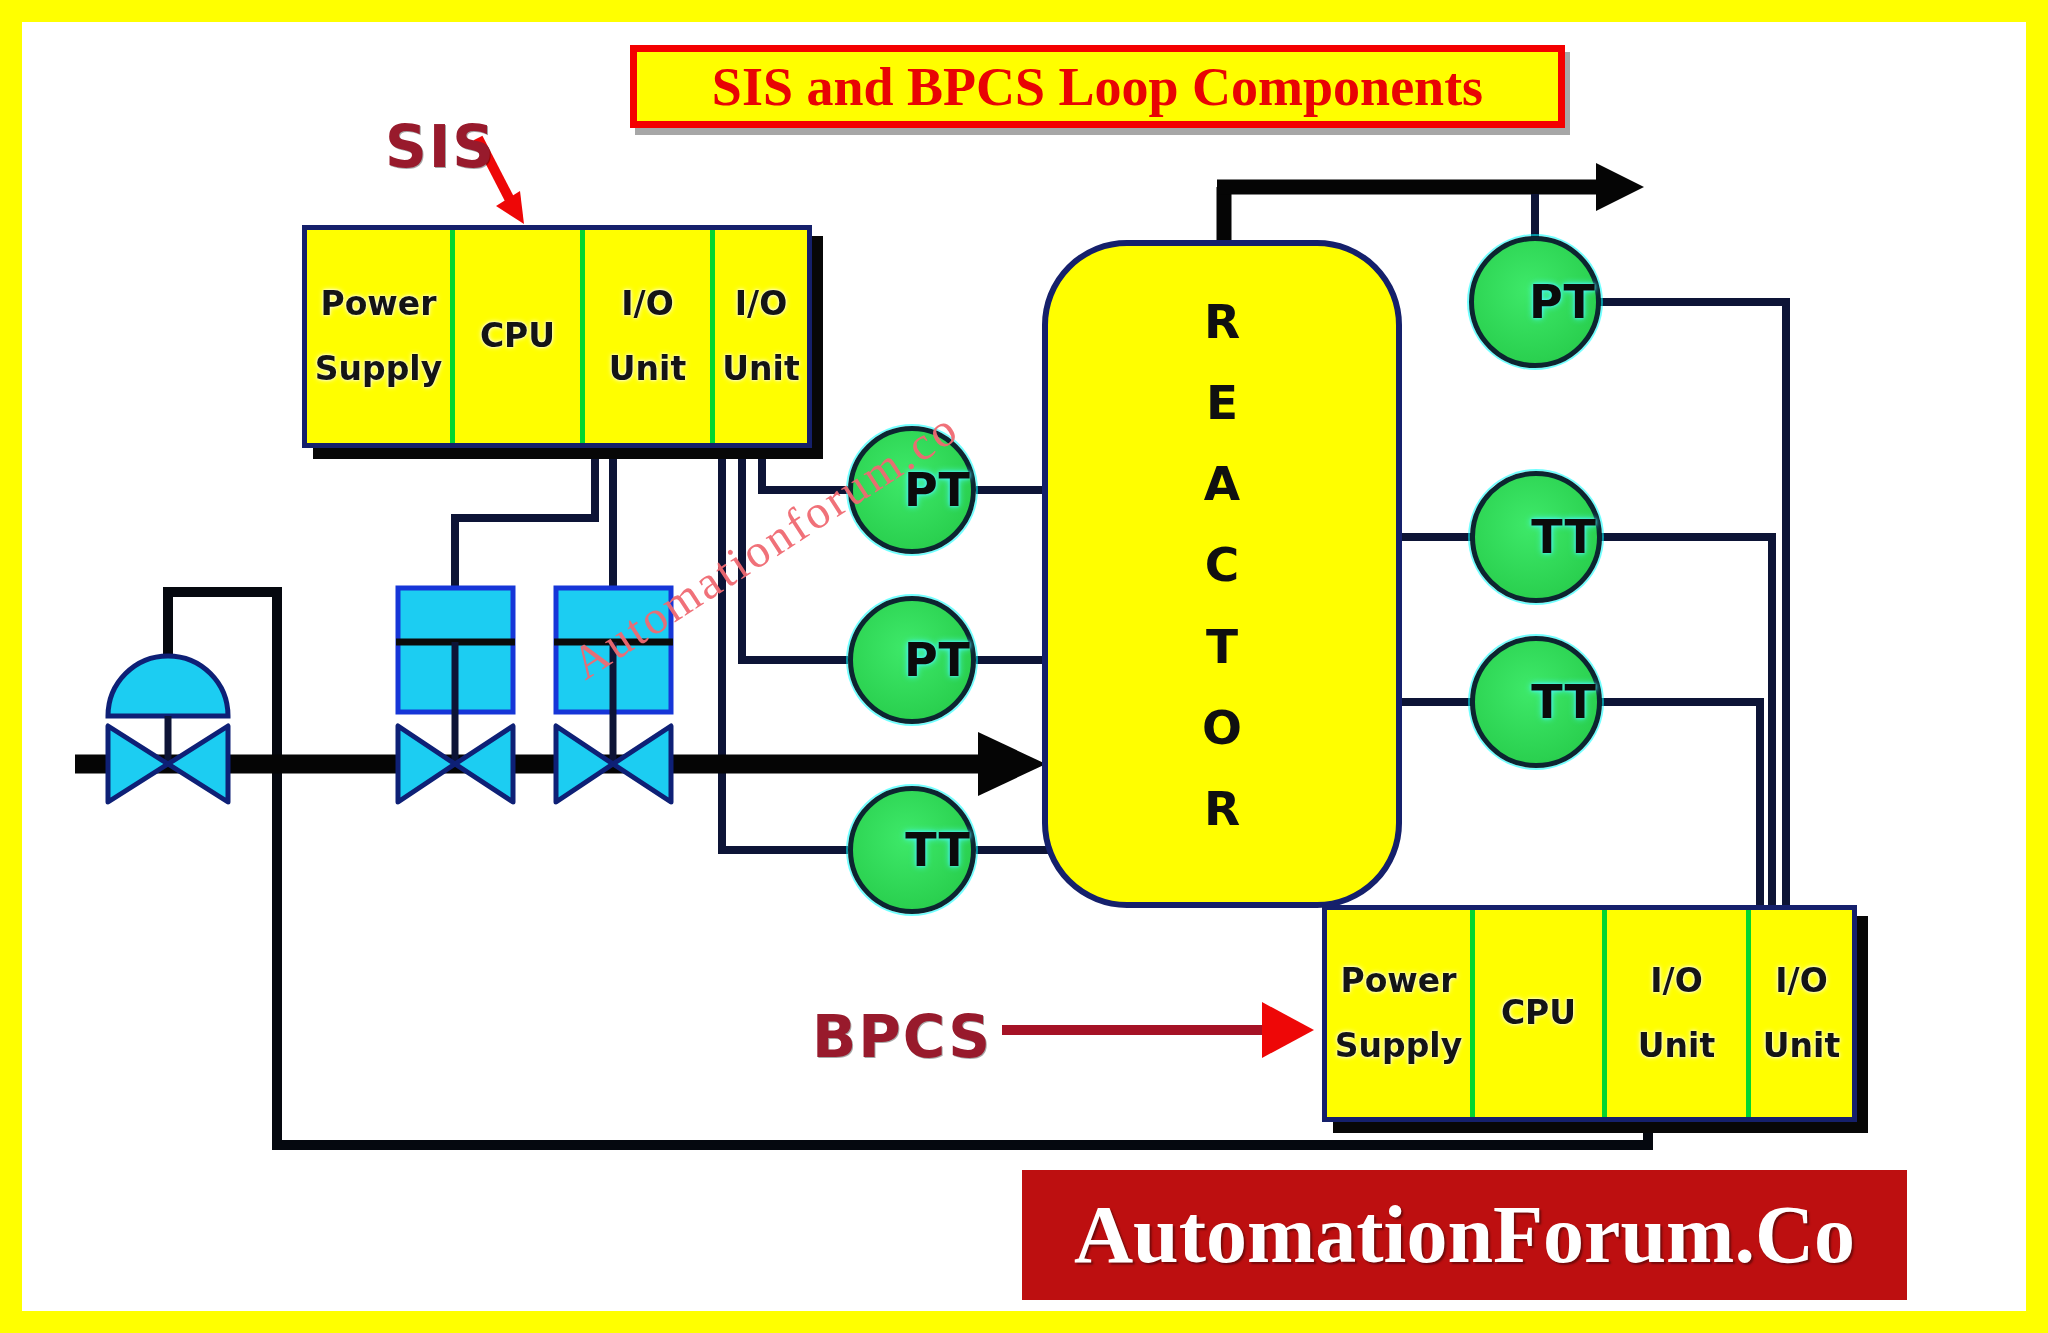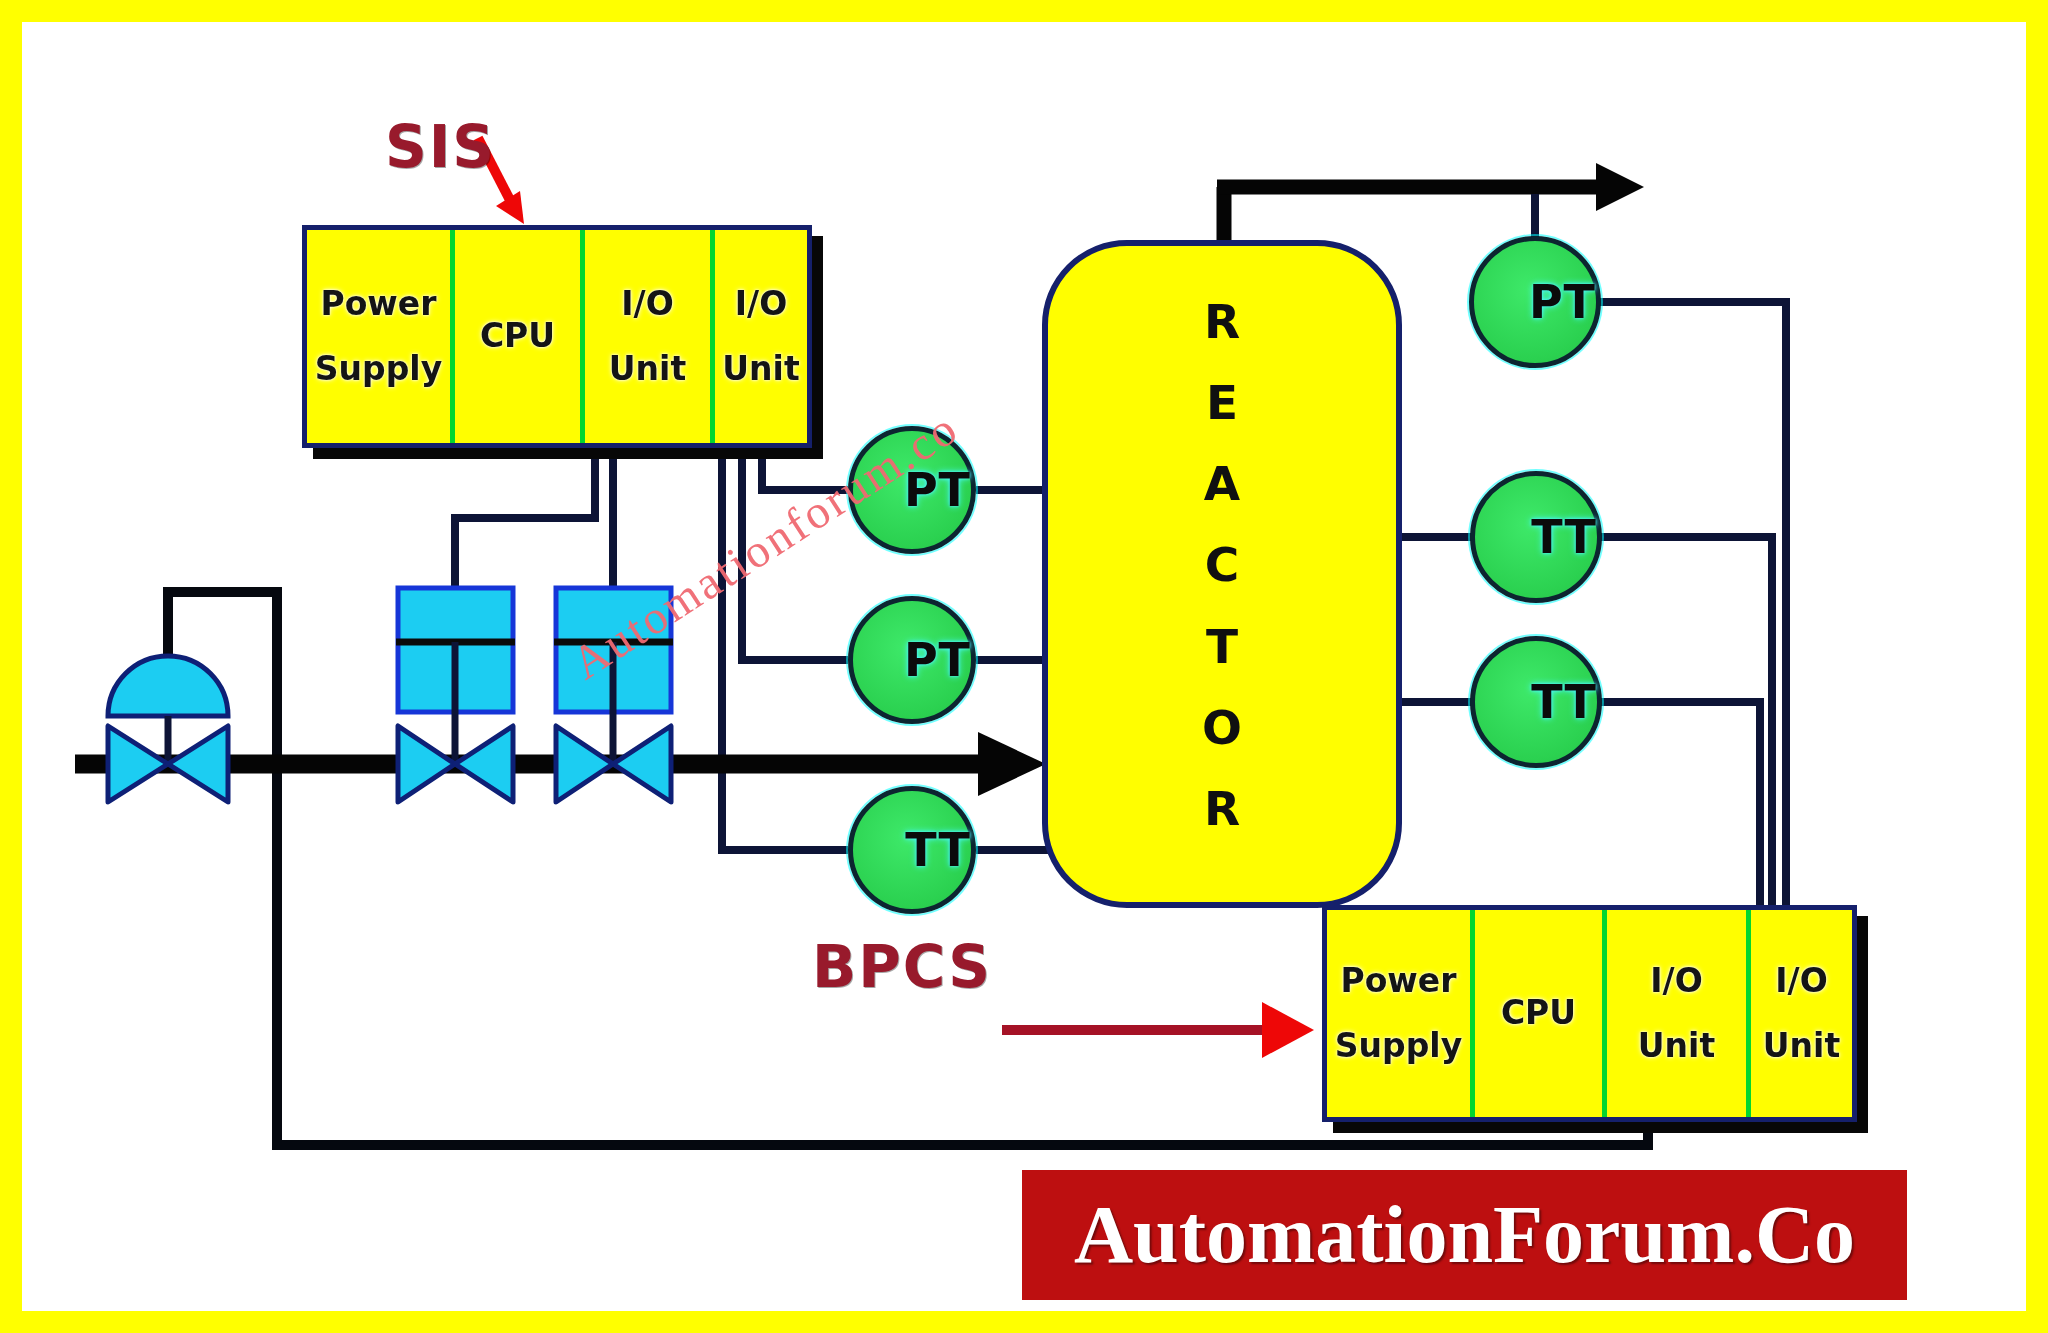--- a/index.html
+++ b/index.html
@@ -59,21 +59,21 @@
   }
   .inst-l{width:128px;height:128px;}
   .inst-r{width:132px;height:132px;}
 
   .sys-label{
     position:absolute;z-index:20;font-weight:bold;color:var(--label-dark-red,#981a2c);
     font-size:58px;letter-spacing:2px;line-height:1;
     text-shadow:1px 1px 0 rgba(0,0,0,.35);
   }
   .sis-label{left:385px;top:118px;}
-  .bpcs-label{left:812px;top:938px;}
+  .bpcs-label{left:812px;top:1008px;}
 
   .banner{
     position:absolute;left:1022px;top:1170px;width:885px;height:130px;z-index:45;
     background:var(--banner-bg,#bd0f10);display:flex;align-items:center;justify-content:center;
   }
   .banner span{
     font-family:"Liberation Serif","DejaVu Serif",serif;font-weight:bold;font-size:82px;
     color:var(--banner-text,#ffffff);white-space:nowrap;text-shadow:2px 2px 2px rgba(0,0,0,.4);
   }
 
@@ -134,20 +134,23 @@
     <polygon points="556,726 556,802 613,764" fill="#1ccdf2" stroke="#0e2076" stroke-width="5" stroke-linejoin="round"></polygon>
     <polygon points="671,726 671,802 613,764" fill="#1ccdf2" stroke="#0e2076" stroke-width="5" stroke-linejoin="round"></polygon>
 
     <path d="M478 138 L512 204" fill="none" stroke="#ee0707" stroke-width="10"></path>
     <polygon points="524,224 496,206 520,191" fill="#ee0707"></polygon>
 
     <path d="M1002 1030 H1266" fill="none" stroke="#a51226" stroke-width="10"></path>
     <polygon points="1262,1002 1314,1030 1262,1058" fill="#ee0707"></polygon>
   </svg>
 
+  <div class="title-box">
+    <span>SIS and BPCS Loop Components</span>
+  </div>
 
   <div class="sys-label sis-label">SIS</div>
   <div class="sys-label bpcs-label">BPCS</div>
 
   <div class="ctrl-box sis-box">
     <div class="compartment">Power Supply</div>
     <div class="compartment">CPU</div>
     <div class="compartment">I/O Unit</div>
     <div class="compartment">I/O Unit</div>
   </div>

